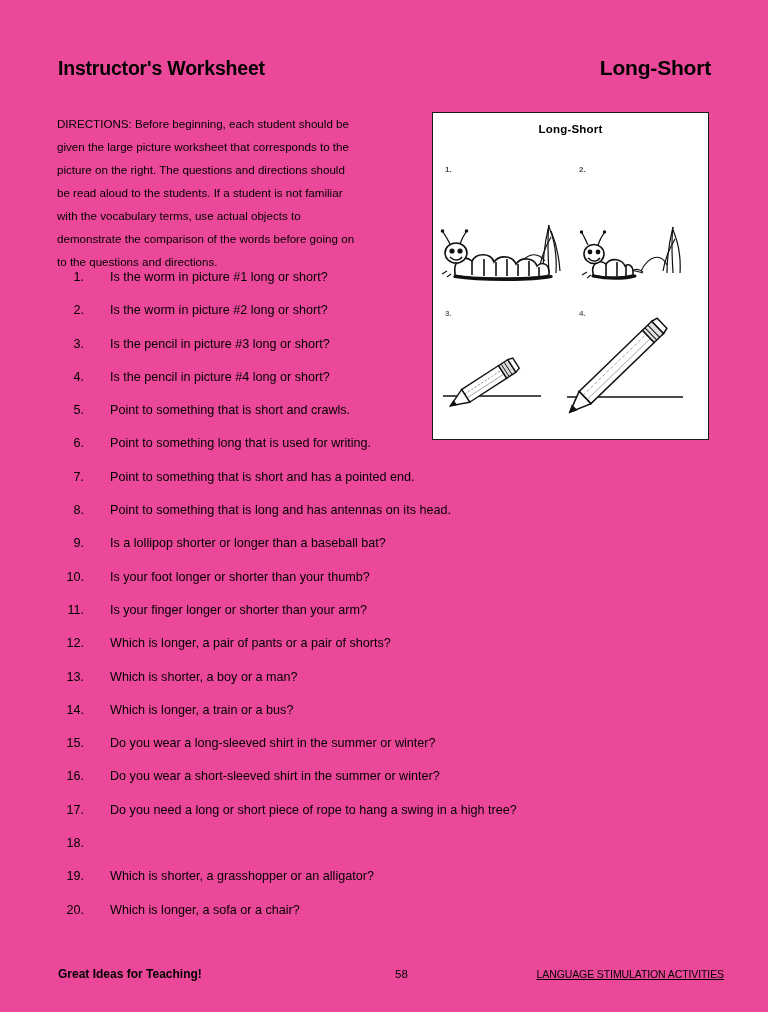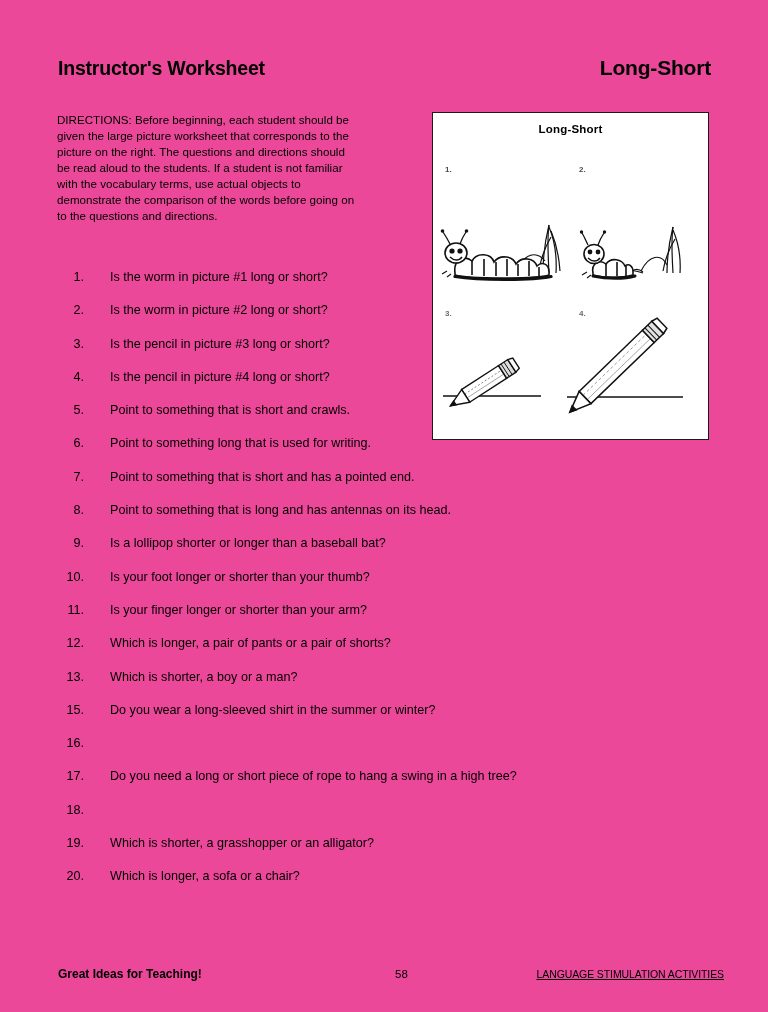--- a/index.html
+++ b/index.html
@@ -41,21 +41,21 @@
     white-space: nowrap;
   }
 
   
   .directions {
     position: absolute;
     left: 57px;
     top: 112px;
     width: 300px;
     font-size: 11.6px;
-    line-height: 16px;
+    line-height: 23px;
   }
 
   
   .illus-box {
     position: absolute;
     left: 432px;
     top: 112px;
     width: 277px;
     height: 328px;
     border: 1.6px solid #1a1a1a;
@@ -331,25 +331,30 @@
       </div>
       <div class="q-row">
         <span class="q-num">12.</span>
         <span class="q-text">Which is longer, a pair of pants or a pair of shorts?</span>
       </div>
       <div class="q-row">
         <span class="q-num">13.</span>
         <span class="q-text">Which is shorter, a boy or a man?</span>
       </div>
       <div class="q-row">
+        <span class="q-num">14.</span>
+        <span class="q-text">Which is longer, a train or a bus?</span>
+      </div>
+      <div class="q-row">
         <span class="q-num">15.</span>
         <span class="q-text">Do you wear a long-sleeved shirt in the summer or winter?</span>
       </div>
       <div class="q-row">
         <span class="q-num">16.</span>
+        <span class="q-text">Do you wear a short-sleeved shirt in the summer or winter?</span>
       </div>
       <div class="q-row">
         <span class="q-num">17.</span>
         <span class="q-text">Do you need a long or short piece of rope to hang a swing in a high tree?</span>
       </div>
       <div class="q-row">
         <span class="q-num">18.</span>
       </div>
       <div class="q-row">
         <span class="q-num">19.</span>

